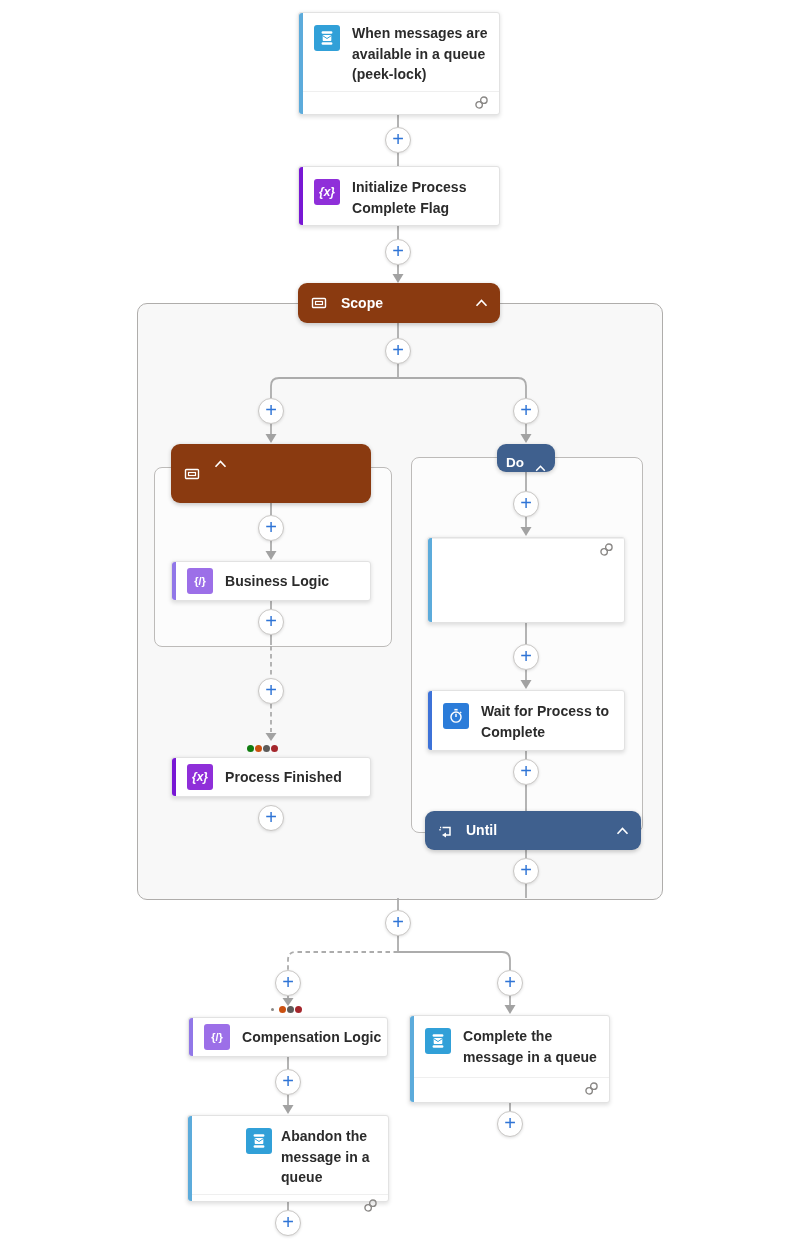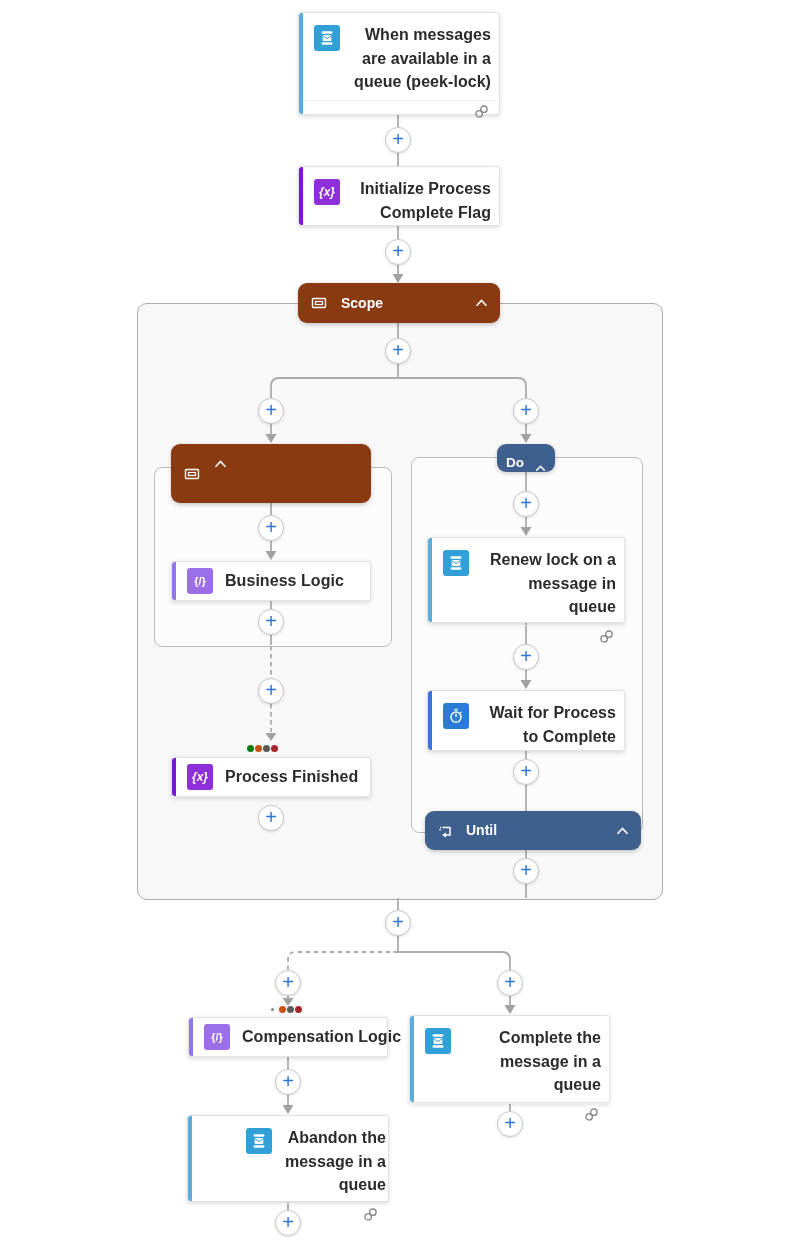--- a/index.html
+++ b/index.html
@@ -10,21 +10,21 @@
 
   svg.edges{position:absolute;left:0;top:0;z-index:1;}
 
   .card{position:absolute;background:#fff;border:1px solid #E2E2E2;border-radius:3px;
         box-shadow:0 1.5px 4px rgba(0,0,0,.13);z-index:2;display:flex;flex-direction:column;box-sizing:border-box;}
   .accent{position:absolute;left:0;top:0;bottom:0;width:4px;border-radius:3px 0 0 3px;}
   .card-body{display:flex;align-items:center;gap:12px;padding:6px 8px 6px 15px;flex:1;}
   .card.multi .card-body{align-items:flex-start;padding-top:10px;}
   .card.multi .nicon{margin-top:2px;}
   .nicon{width:26px;height:26px;border-radius:3px;flex:none;display:flex;align-items:center;justify-content:center;color:#fff;}
-  .ntitle{font-size:16px;font-weight:600;color:#2B2B2B;line-height:1.48;max-width:146px;letter-spacing:.05px;text-align:right;}
+  .ntitle{font-size:14px;font-weight:600;color:#2B2B2B;line-height:1.48;max-width:146px;letter-spacing:.05px;}
   .card.wider .ntitle{max-width:156px;}
   .card.wider .card-body{gap:9px;padding-right:2px;margin-left:43px;}
   .card-footer{border-top:1px solid #EFEFEF;height:24px;flex:none;display:flex;align-items:center;justify-content:flex-end;padding-right:10px;}
 
   .hdr{position:absolute;z-index:2;display:flex;color:#fff;border-radius:9px;
        box-shadow:0 1.5px 4px rgba(0,0,0,.2);box-sizing:border-box;align-items:center;gap:13px;padding:0 12px;}
   .hdr .hlabel{font-size:14px;font-weight:700;flex:1;line-height:1.35;}
   .hdr.brown{background:#8A3A10;}
   .hdr.bluegray{background:#3F608E;}
   .hdr.start{align-items:flex-start;padding-top:11px;}
@@ -195,110 +195,99 @@
 <div class="card" style="left:171px;top:757px;width:200px;height:40px;">
   <span class="accent" style="background:#7817D4;"></span>
   <div class="card-body">
     <span class="nicon" style="background:#8F2FD9;font-style:italic;font-weight:700;font-size:12px;">{x}</span>
     <span class="ntitle" style="white-space:nowrap;">Process Finished</span>
   </div>
 </div>
 
 <div class="card multi" style="left:427px;top:537px;width:198px;height:86px;">
   <span class="accent" style="background:#5CABDB;"></span>
+  <div class="card-footer">
+    <span>
+      <svg width="15" height="15" viewBox="0 0 14 14" fill="none" stroke="#8A8886" stroke-width="1.3">
+          <circle cx="4.8" cy="9.2" r="3"></circle>
+          <circle cx="9.2" cy="4.8" r="3"></circle>
+        </svg>
+    </span>
+  </div>
+</div>
+
+<div class="card multi" style="left:427px;top:690px;width:198px;height:61px;">
+  <span class="accent" style="background:#3D72D8;"></span>
+  <div class="card-body">
+    <span class="nicon" style="background:#2B7CD9;">
+      <svg width="18" height="18" viewBox="0 0 20 20" fill="none" stroke="#fff">
+          <circle cx="10" cy="11.2" r="5.6" stroke-width="1.6"></circle>
+          <path d="M10 11.2 V7.6" stroke-width="1.6"></path>
+          <path d="M8.2 3 H11.8" stroke-width="1.8"></path>
+          <path d="M14.6 5.4 L15.8 6.6" stroke-width="1.4"></path>
+        </svg>
+    </span>
+    <span class="ntitle">Wait for Process to Complete</span>
+  </div>
+</div>
+
+<div class="card" style="left:188px;top:1017px;width:200px;height:40px;">
+  <span class="accent" style="background:#9177E8;"></span>
+  <div class="card-body">
+    <span class="nicon" style="background:#9C6FE8;font-weight:700;font-size:11px;">{/}</span>
+    <span class="ntitle" style="white-space:nowrap;">Compensation Logic</span>
+  </div>
+</div>
+
+<div class="card multi" style="left:409px;top:1015px;width:201px;height:88px;">
+  <span class="accent" style="background:#5CABDB;"></span>
   <div class="card-body">
     <span class="nicon" style="background:#31A0D8;">
       <svg width="18" height="18" viewBox="0 0 20 20" fill="#fff">
           <rect x="4" y="2.6" width="12" height="2.6" rx="1.3"></rect>
           <rect x="4" y="14.8" width="12" height="2.6" rx="1.3"></rect>
           <rect x="5.2" y="6.6" width="9.6" height="6.8" rx="0.8"></rect>
           <path d="M5.2 7.4 L10 10.6 L14.8 7.4" stroke="#31A0D8" stroke-width="1.1" fill="none"></path>
         </svg>
     </span>
-    <span class="ntitle">Renew lock on a message in queue</span>
+    <span class="ntitle">Complete the message in a queue</span>
   </div>
   <div class="card-footer">
     <span>
       <svg width="15" height="15" viewBox="0 0 14 14" fill="none" stroke="#8A8886" stroke-width="1.3">
           <circle cx="4.8" cy="9.2" r="3"></circle>
           <circle cx="9.2" cy="4.8" r="3"></circle>
         </svg>
     </span>
   </div>
 </div>
 
-<div class="card multi" style="left:427px;top:690px;width:198px;height:61px;">
-  <span class="accent" style="background:#3D72D8;"></span>
-  <div class="card-body">
-    <span class="nicon" style="background:#2B7CD9;">
-      <svg width="18" height="18" viewBox="0 0 20 20" fill="none" stroke="#fff">
-          <circle cx="10" cy="11.2" r="5.6" stroke-width="1.6"></circle>
-          <path d="M10 11.2 V7.6" stroke-width="1.6"></path>
-          <path d="M8.2 3 H11.8" stroke-width="1.8"></path>
-          <path d="M14.6 5.4 L15.8 6.6" stroke-width="1.4"></path>
-        </svg>
-    </span>
-    <span class="ntitle">Wait for Process to Complete</span>
-  </div>
-</div>
-
-<div class="card" style="left:188px;top:1017px;width:200px;height:40px;">
-  <span class="accent" style="background:#9177E8;"></span>
-  <div class="card-body">
-    <span class="nicon" style="background:#9C6FE8;font-weight:700;font-size:11px;">{/}</span>
-    <span class="ntitle" style="white-space:nowrap;">Compensation Logic</span>
-  </div>
-</div>
-
-<div class="card multi" style="left:409px;top:1015px;width:201px;height:88px;">
+<div class="card multi wider" style="left:187px;top:1115px;width:202px;height:87px;">
   <span class="accent" style="background:#5CABDB;"></span>
   <div class="card-body">
     <span class="nicon" style="background:#31A0D8;">
       <svg width="18" height="18" viewBox="0 0 20 20" fill="#fff">
           <rect x="4" y="2.6" width="12" height="2.6" rx="1.3"></rect>
           <rect x="4" y="14.8" width="12" height="2.6" rx="1.3"></rect>
           <rect x="5.2" y="6.6" width="9.6" height="6.8" rx="0.8"></rect>
           <path d="M5.2 7.4 L10 10.6 L14.8 7.4" stroke="#31A0D8" stroke-width="1.1" fill="none"></path>
         </svg>
     </span>
-    <span class="ntitle">Complete the message in a queue</span>
+    <span class="ntitle">Abandon the message in a queue</span>
   </div>
   <div class="card-footer">
     <span>
       <svg width="15" height="15" viewBox="0 0 14 14" fill="none" stroke="#8A8886" stroke-width="1.3">
           <circle cx="4.8" cy="9.2" r="3"></circle>
           <circle cx="9.2" cy="4.8" r="3"></circle>
         </svg>
     </span>
   </div>
 </div>
 
-<div class="card multi wider" style="left:187px;top:1115px;width:202px;height:87px;">
-  <span class="accent" style="background:#5CABDB;"></span>
-  <div class="card-body">
-    <span class="nicon" style="background:#31A0D8;">
-      <svg width="18" height="18" viewBox="0 0 20 20" fill="#fff">
-          <rect x="4" y="2.6" width="12" height="2.6" rx="1.3"></rect>
-          <rect x="4" y="14.8" width="12" height="2.6" rx="1.3"></rect>
-          <rect x="5.2" y="6.6" width="9.6" height="6.8" rx="0.8"></rect>
-          <path d="M5.2 7.4 L10 10.6 L14.8 7.4" stroke="#31A0D8" stroke-width="1.1" fill="none"></path>
-        </svg>
-    </span>
-    <span class="ntitle">Abandon the message in a queue</span>
-  </div>
-  <div class="card-footer">
-    <span>
-      <svg width="15" height="15" viewBox="0 0 14 14" fill="none" stroke="#8A8886" stroke-width="1.3">
-          <circle cx="4.8" cy="9.2" r="3"></circle>
-          <circle cx="9.2" cy="4.8" r="3"></circle>
-        </svg>
-    </span>
-  </div>
-</div>
-
 <div class="dots" style="left:247px;top:745px;">
   <span class="dot" style="background: rgb(16, 124, 16);"></span>
   <span class="dot" style="background: rgb(202, 80, 16);"></span>
   <span class="dot" style="background: rgb(93, 91, 89);"></span>
   <span class="dot" style="background: rgb(164, 38, 44);"></span>
 </div>
 <div class="dots" style="left:271px;top:1006px;">
   <span class="dot tiny" style="background: rgb(138, 136, 134);"></span>
   <span class="dot" style="background: rgb(202, 80, 16);"></span>
   <span class="dot" style="background: rgb(93, 91, 89);"></span>

